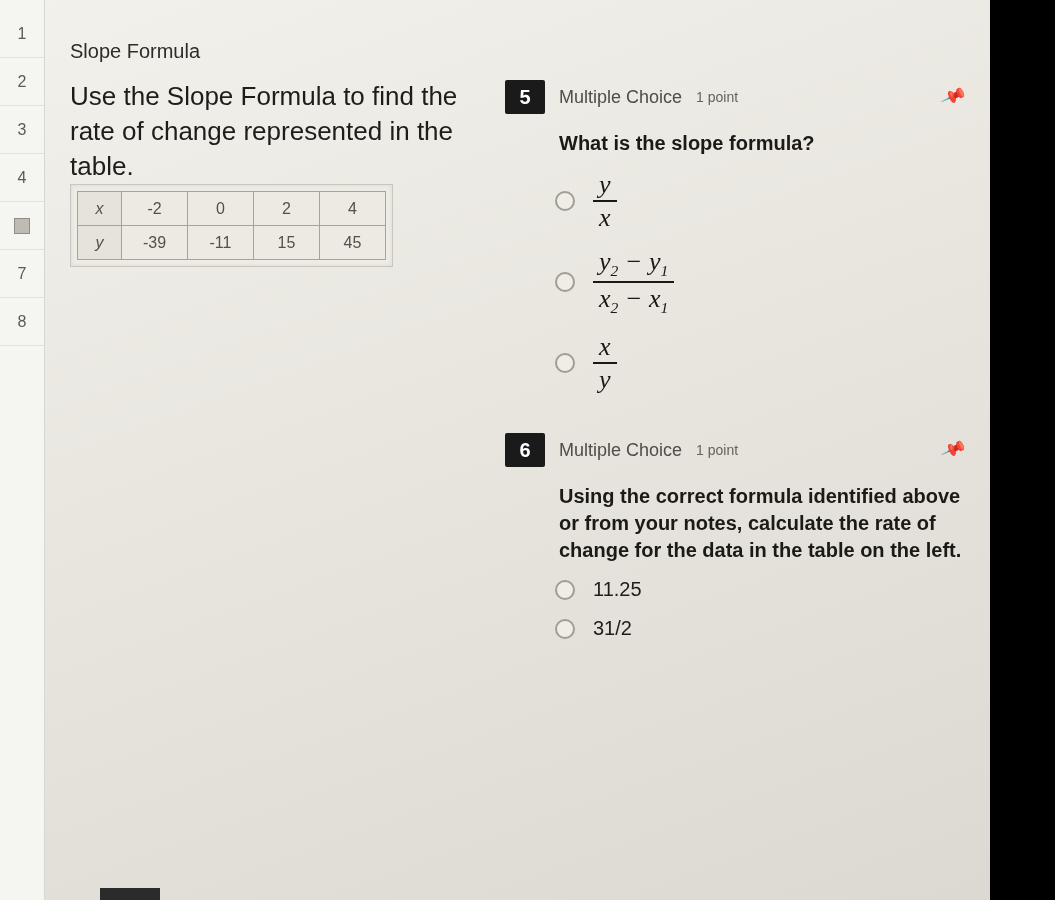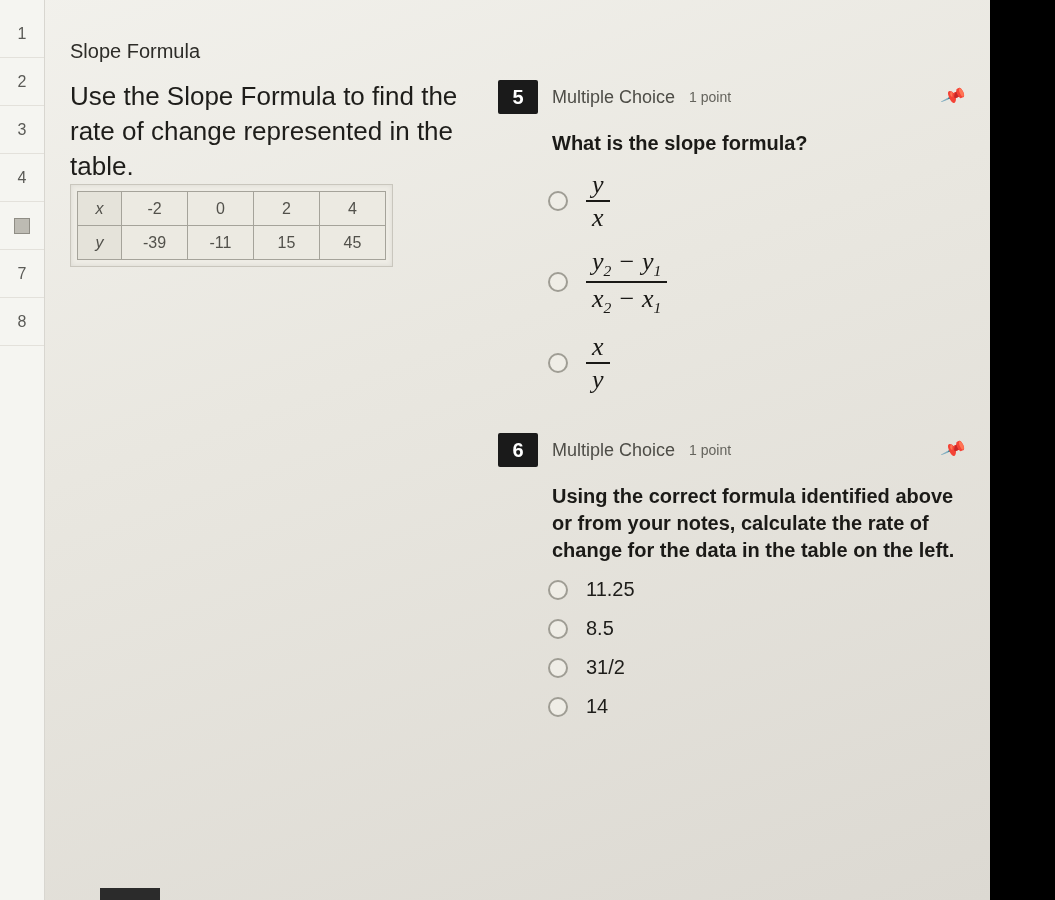--- a/index.html
+++ b/index.html
@@ -41,21 +41,21 @@
   .nav-icon {
     width: 16px; height: 16px;
     background: #bdbbb3;
     border: 1px solid #8f8d85;
   }
   
   .content {
     flex: 1;
     display: flex;
     padding: 20px 15px 0 25px;
-    gap: 18px;
+    gap: 25px;
   }
   .left-pane {
     width: 410px;
     padding-top: 20px;
   }
   .right-pane {
     flex: 1;
     padding-top: 60px;
     padding-right: 10px;
   }
@@ -291,29 +291,21 @@
         </div>
         <div class="q-prompt">Using the correct formula identified above or from your notes, calculate the rate of change for the data in the table on the left.</div>
 
         <div class="choices">
           <div class="choice">
             <div class="radio"></div>
             <div class="choice-label">11.25</div>
           </div>
           <div class="choice">
             <div class="radio"></div>
-            <div class="choice-label">8.5</div>
-          </div>
-          <div class="choice">
-            <div class="radio"></div>
             <div class="choice-label">31/2</div>
-          </div>
-          <div class="choice">
-            <div class="radio"></div>
-            <div class="choice-label">14</div>
           </div>
         </div>
       </div>
 
     </div>
   </div>
 
   <div class="bottom-tab"></div>
 </div>
 

